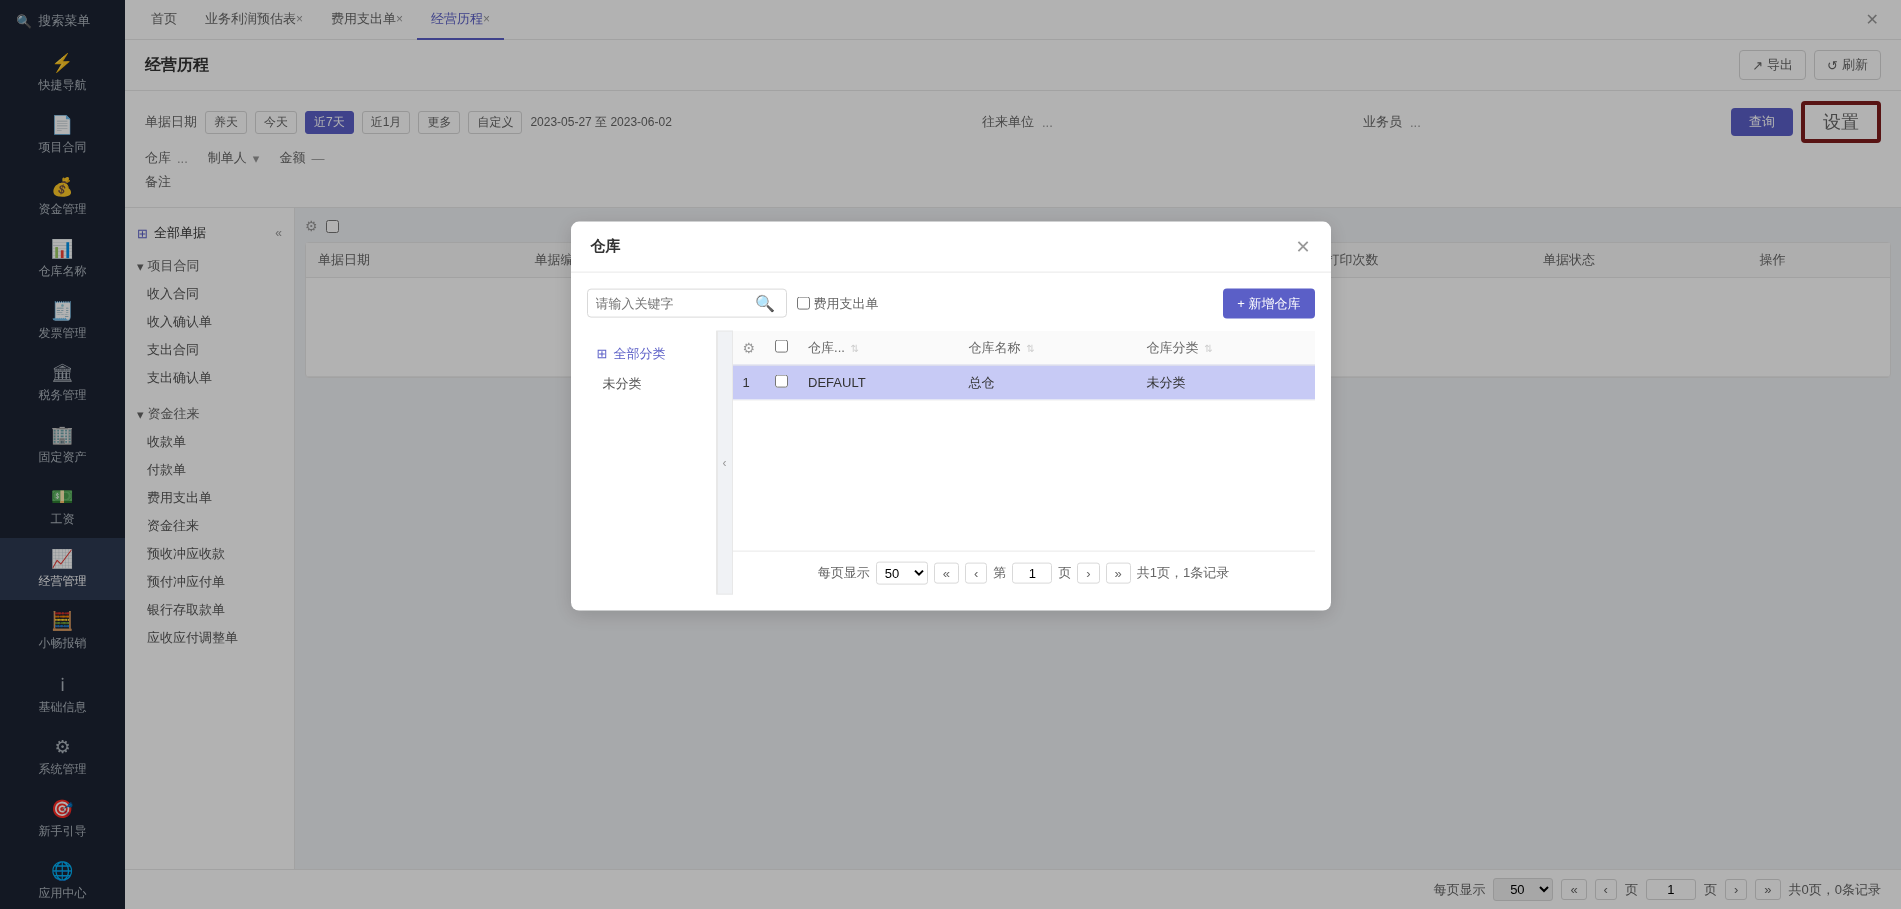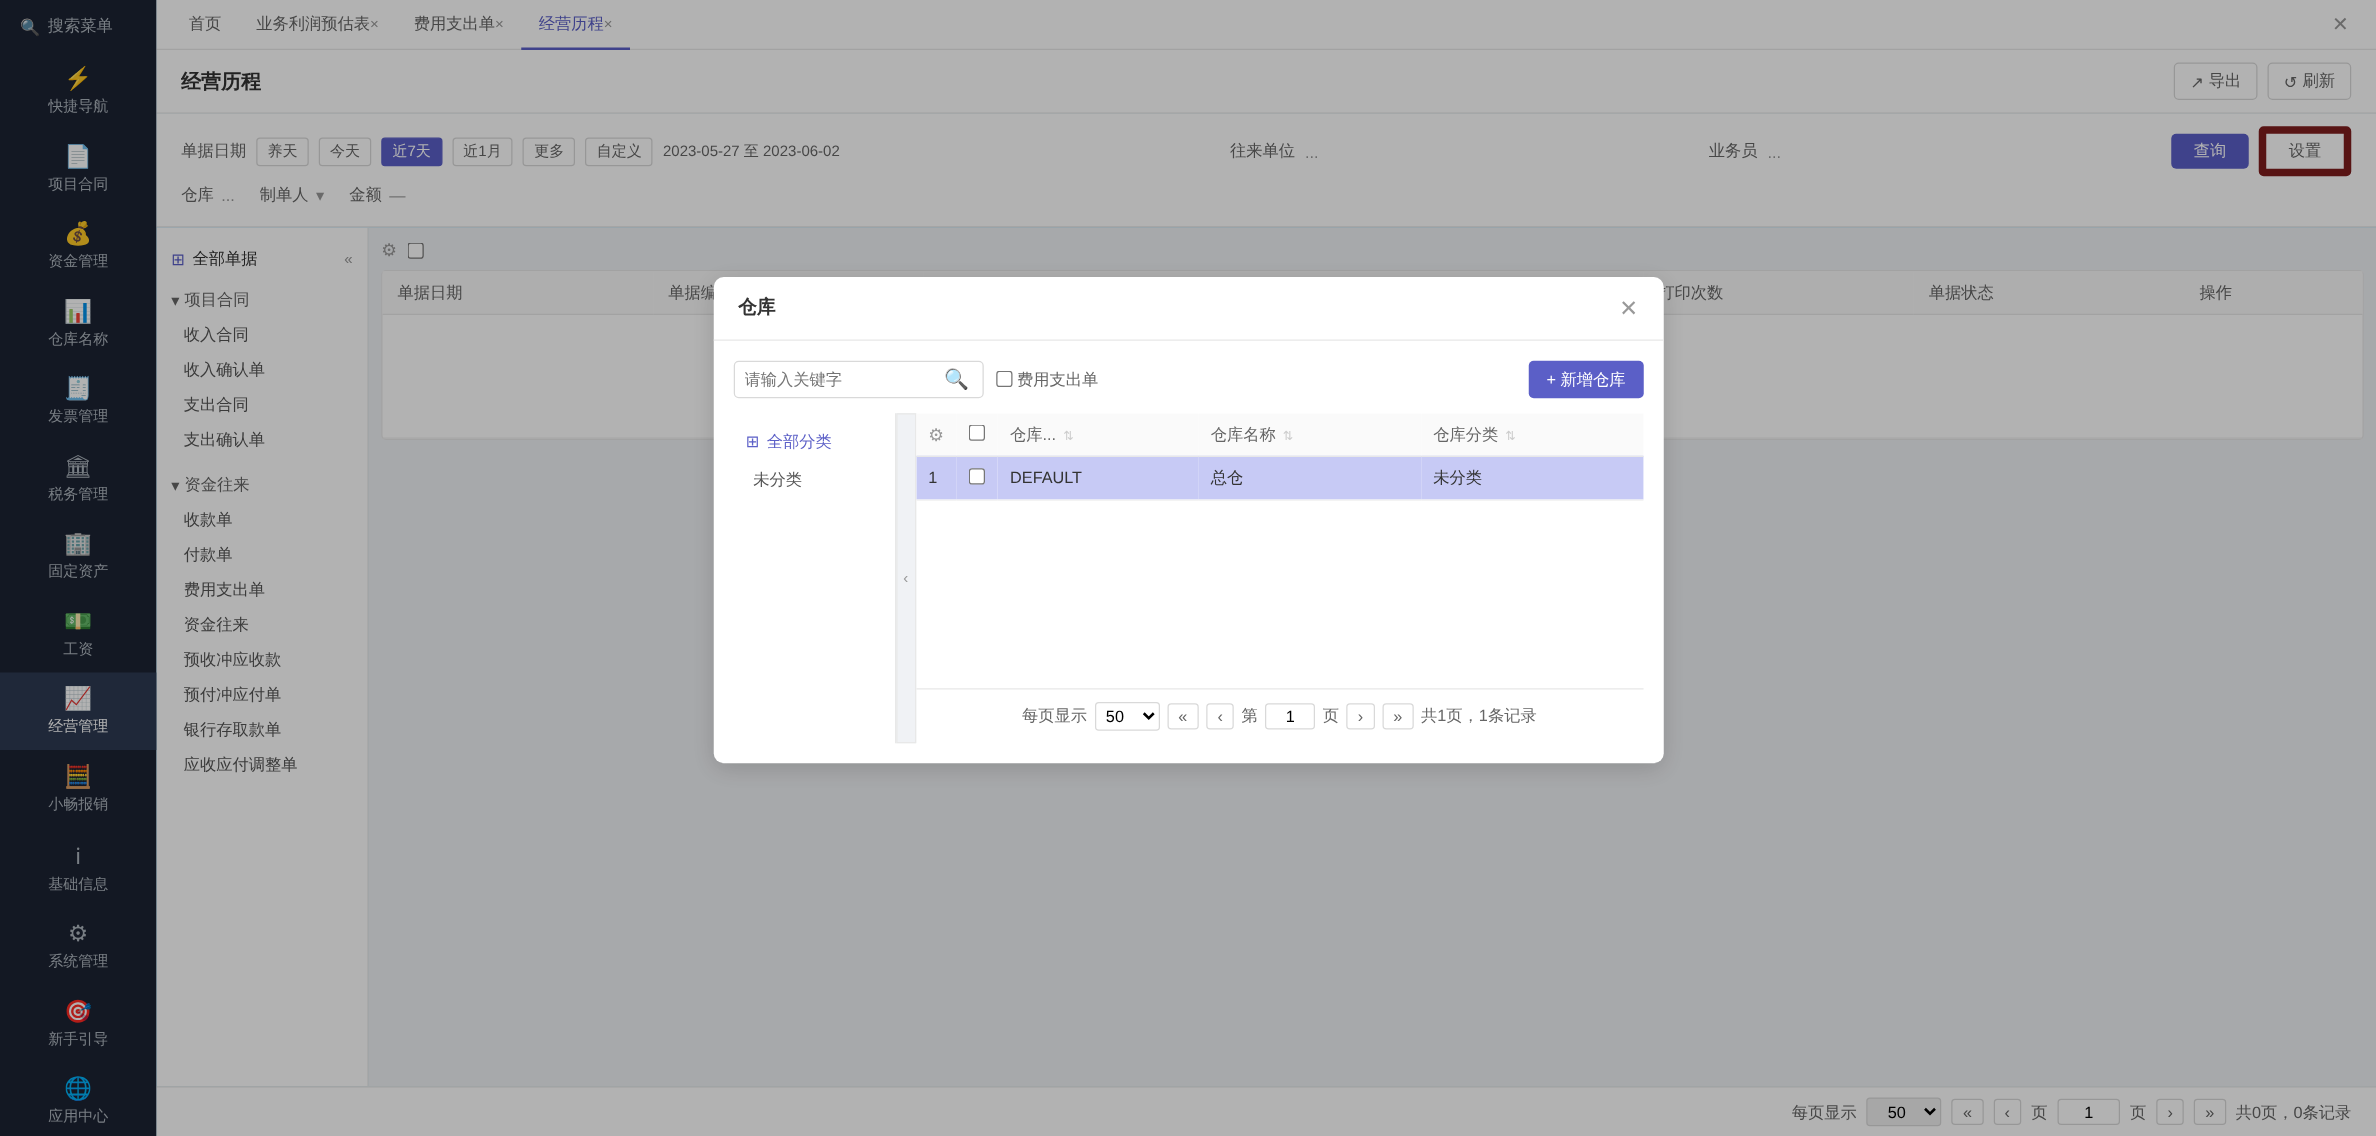--- a/index.html
+++ b/index.html
@@ -17,21 +17,21 @@
     .sidebar-item {
       display: flex; flex-direction: column; align-items: center; justify-content: center;
       padding: 10px 0; color: #adb5bd; font-size: 12px; cursor: pointer; position: relative;
     }
     .sidebar-item.active { color: #fff; background: #2d3a52; }
     .sidebar-item .icon { font-size: 18px; margin-bottom: 3px; }
 
     
     .main-area {
       position: absolute; left: 125px; top: 0; right: 0; bottom: 0;
-      background: #7dd3fc; display: flex; flex-direction: column;
+      background: #22c55e; display: flex; flex-direction: column;
     }
 
     
     .tabs-bar {
       background: #fff; display: flex; align-items: center; height: 40px;
       border-bottom: 1px solid #e8e8e8; padding: 0 12px;
     }
     .tab {
       display: flex; align-items: center; padding: 0 14px; height: 40px;
       font-size: 13px; color: #666; cursor: pointer; border-bottom: 2px solid transparent;
@@ -64,22 +64,22 @@
       background: #fff; cursor: pointer; color: #666;
     }
     .filter-btn.active { background: #5b5fc7; color: #fff; border-color: #5b5fc7; }
     .filter-date-range { font-size: 12px; color: #666; }
     .ellipsis-btn { font-size: 13px; color: #999; cursor: pointer; }
     .query-btn {
       padding: 5px 18px; background: #5b5fc7; color: #fff; border: none;
       border-radius: 4px; font-size: 13px; cursor: pointer;
     }
     .settings-btn {
-      padding: 5px 18px; background: #fff; color: #666; border: 6px solid #7f1d1d;
-      border-radius: 4px; font-size: 13px; cursor: pointer;
+      padding: 5px 18px; background: #fff; color: #666; border: 4px solid #7f1d1d;
+      border-radius: 4px; font-size: 18px; cursor: pointer;
     }
     .filter-row2 { display: flex; align-items: center; gap: 20px; }
     .filter-item { display: flex; align-items: center; gap: 6px; font-size: 13px; color: #666; }
     .dash-divider { color: #999; }
 
     
     .content-area {
       display: flex; flex: 1; overflow: hidden;
     }
 
@@ -380,20 +380,23 @@
         <span class="ellipsis-btn">...</span>
       </div>
       <div class="filter-item">
         <span class="filter-label">制单人</span>
         <span style="color:#999;">▾</span>
       </div>
       <div class="filter-item">
         <span class="filter-label">金额</span>
         <span class="dash-divider">—</span>
       </div>
+    </div>
+    <div class="filter-row" style="margin-top:6px;">
+      <span class="filter-label">备注</span>
     </div>
   </div>
 
   <div class="content-area">
 
     <div class="left-nav">
       <div class="left-nav-header">
         <span class="grid-icon">⊞</span>
         <span>全部单据</span>
         <span class="left-nav-collapse">«</span>

